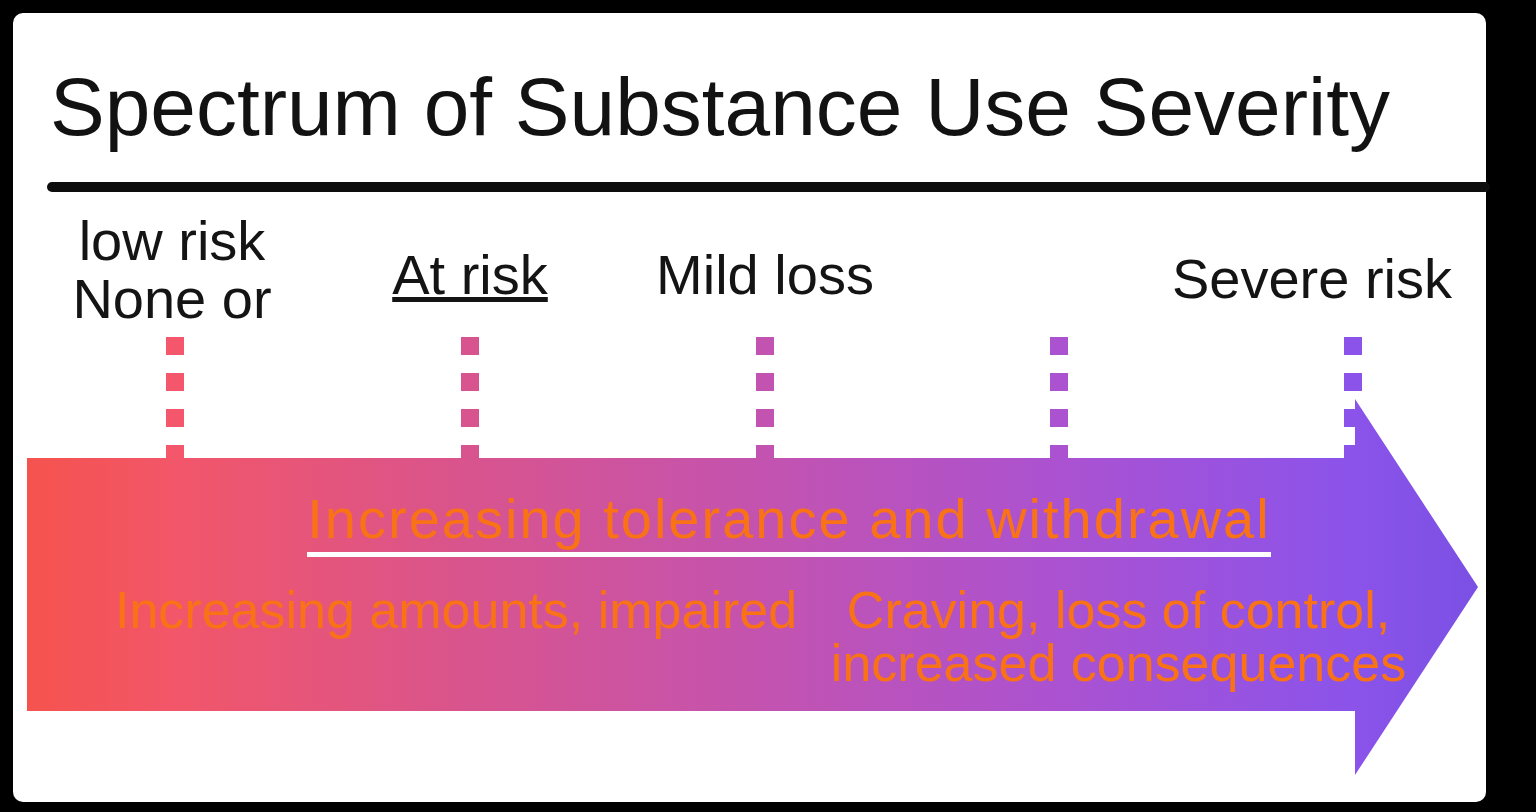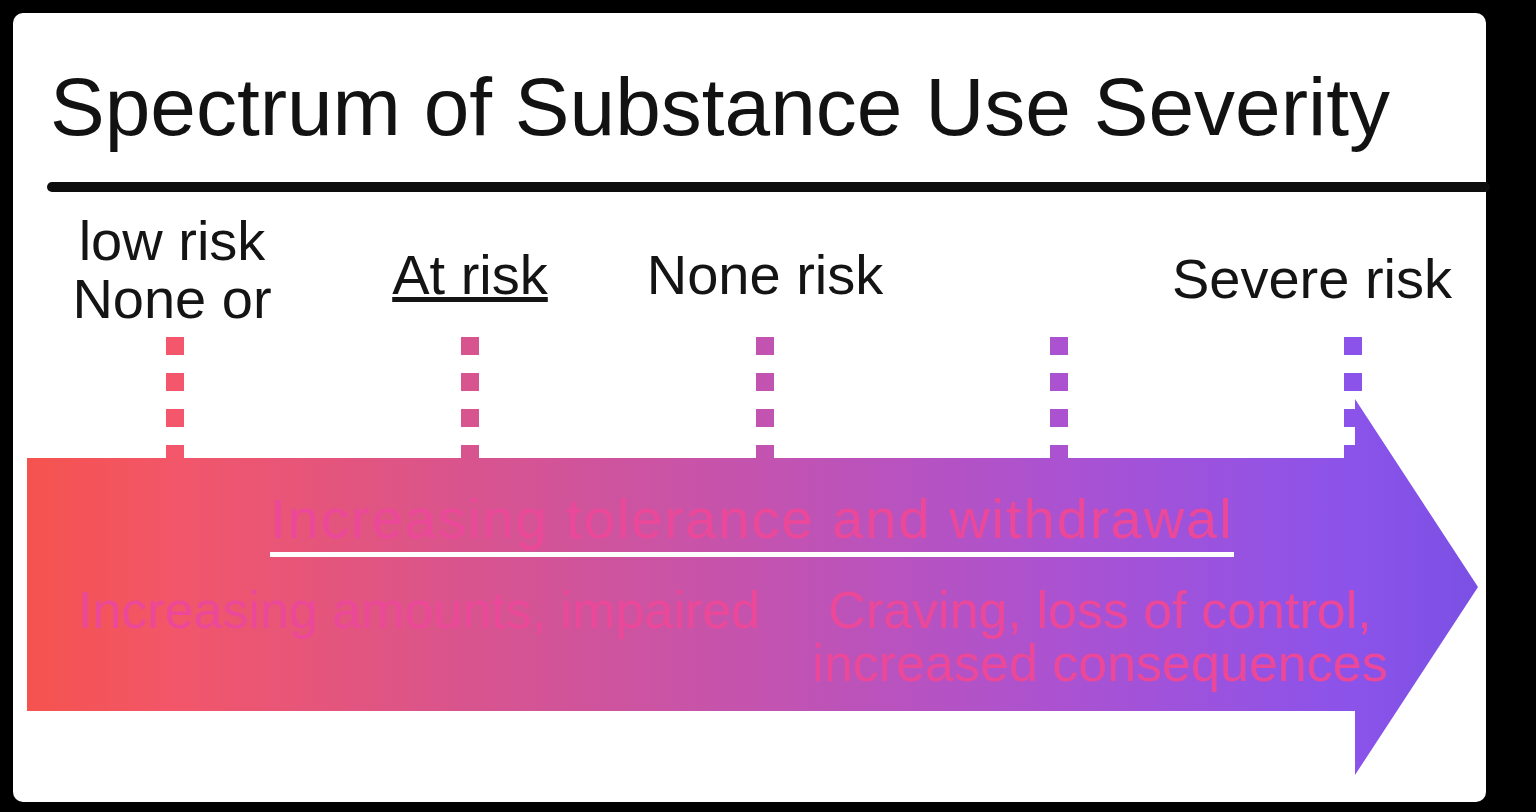--- a/index.html
+++ b/index.html
@@ -64,21 +64,22 @@
   .tick-2{left:756px;}
   .tick-3{left:1050px;}
   .tick-4{left:1344px;}
   .arrow-svg{
     position:absolute;left:0;top:0;
     z-index:2;
   }
   .arrow-text{
     position:absolute;
     z-index:3;
-    color:#ec4899;
+    color:#f97316;
+    padding-left:37px;
   }
   .arrow-heading-wrap{
     left:27px;top:490px;
     width:1450px;
     text-align:center;
   }
   .arrow-heading{
     display:inline-block;
     font-size:56px;
     letter-spacing:2px;
@@ -114,21 +115,21 @@
   <div class="divider"></div>
 
   <div class="risk-label lab-0">
     <span>low risk</span>
     <span>None or</span>
   </div>
   <div class="risk-label lab-1">
     <span>At risk</span>
   </div>
   <div class="risk-label lab-2">
-    <span>None risk</span>
+    <span>Mild loss</span>
   </div>
   <div class="risk-label lab-4">
     <span>Severe risk</span>
   </div>
 
   <div class="tick tick-0" style="--tick-color: #f4566b;"></div>
   <div class="tick tick-1" style="--tick-color: #d8548e;"></div>
   <div class="tick tick-2" style="--tick-color: #c353b0;"></div>
   <div class="tick tick-3" style="--tick-color: #ab52d1;"></div>
   <div class="tick tick-4" style="--tick-color: #8b53ea;"></div>

